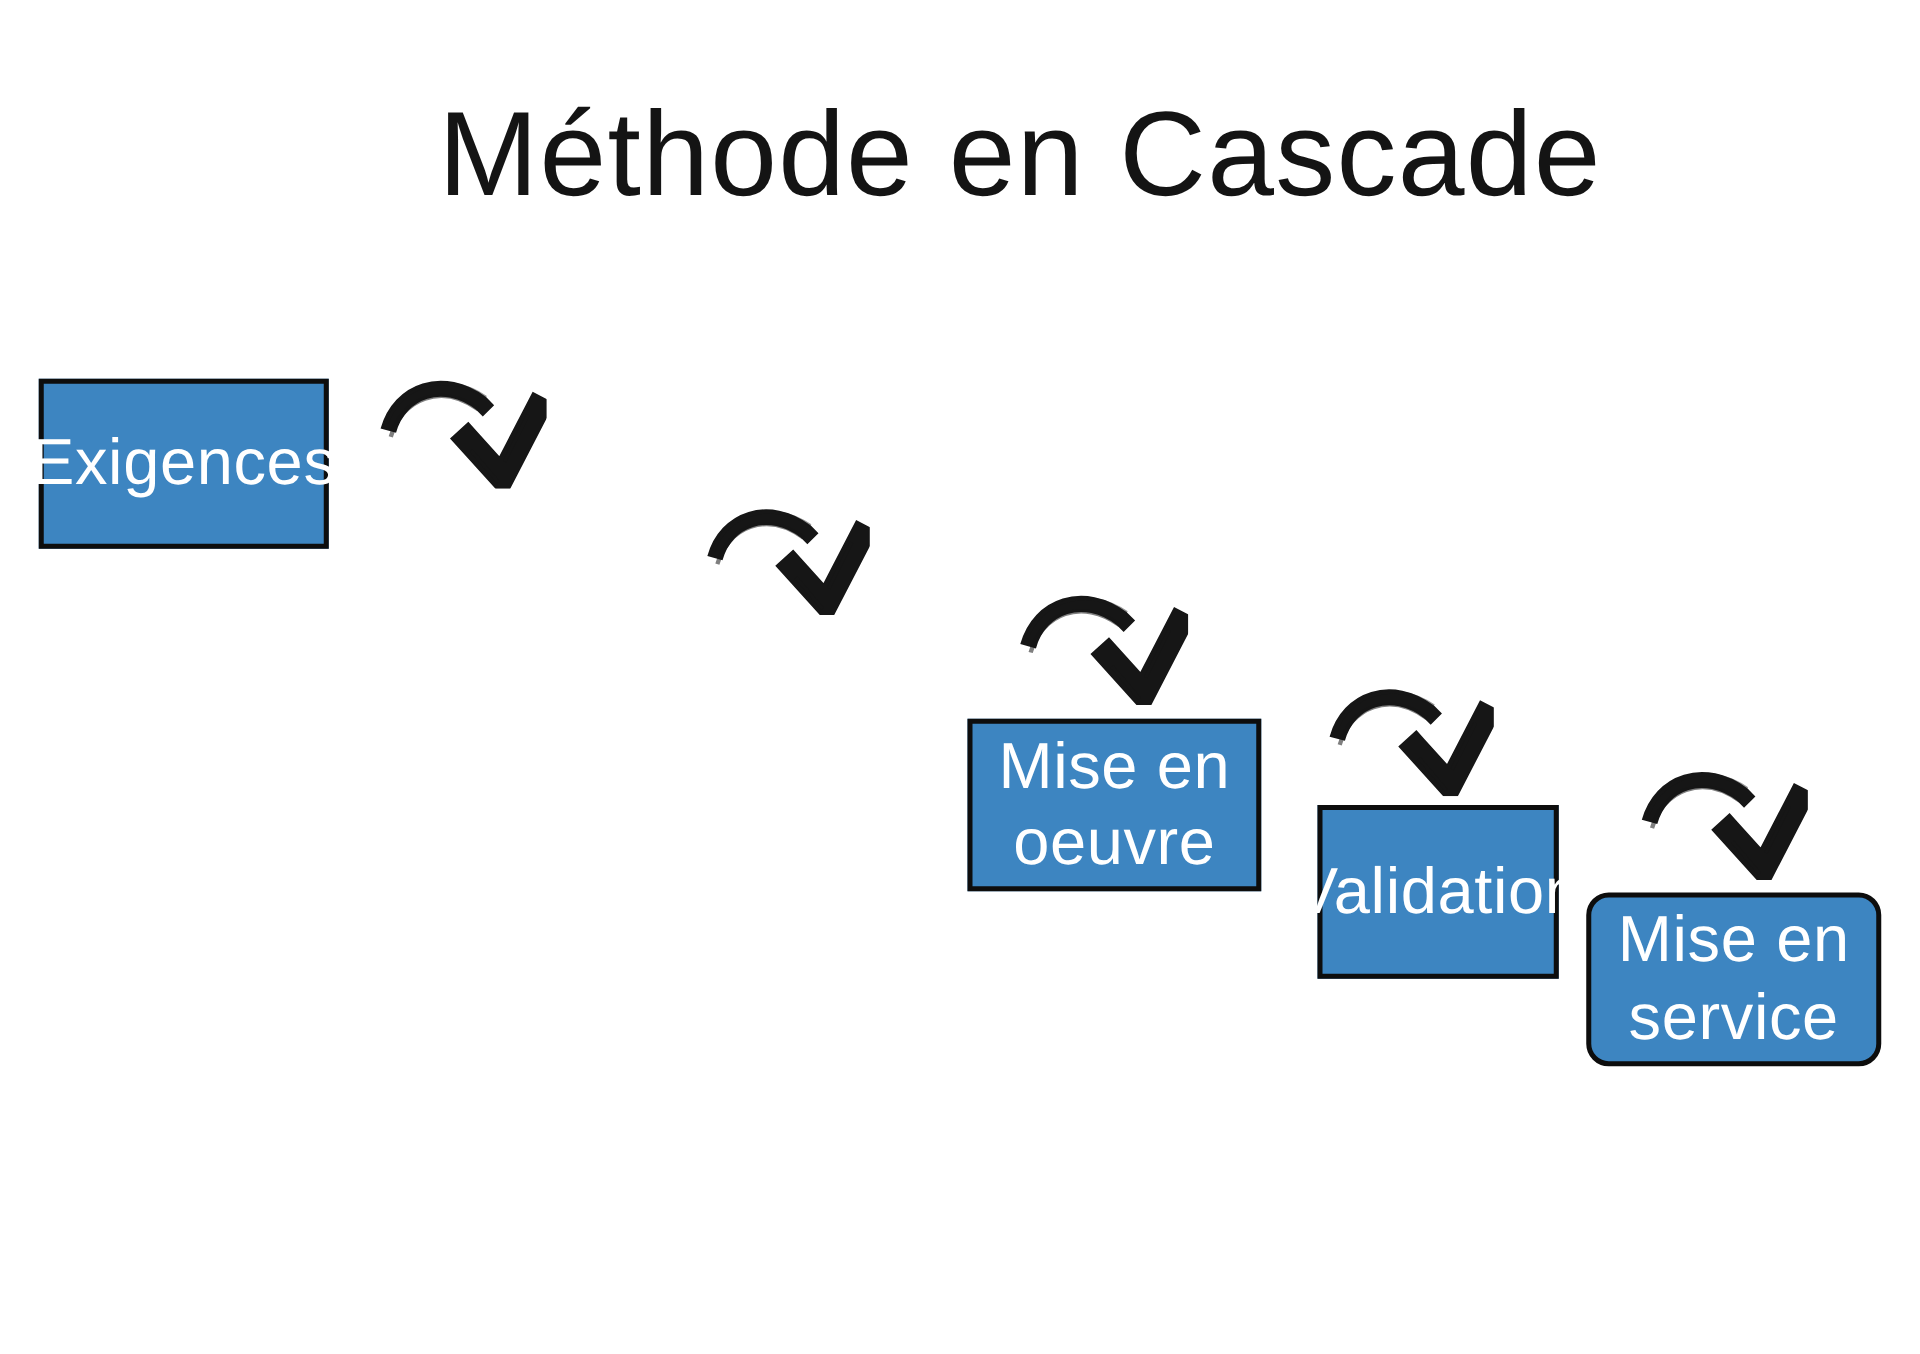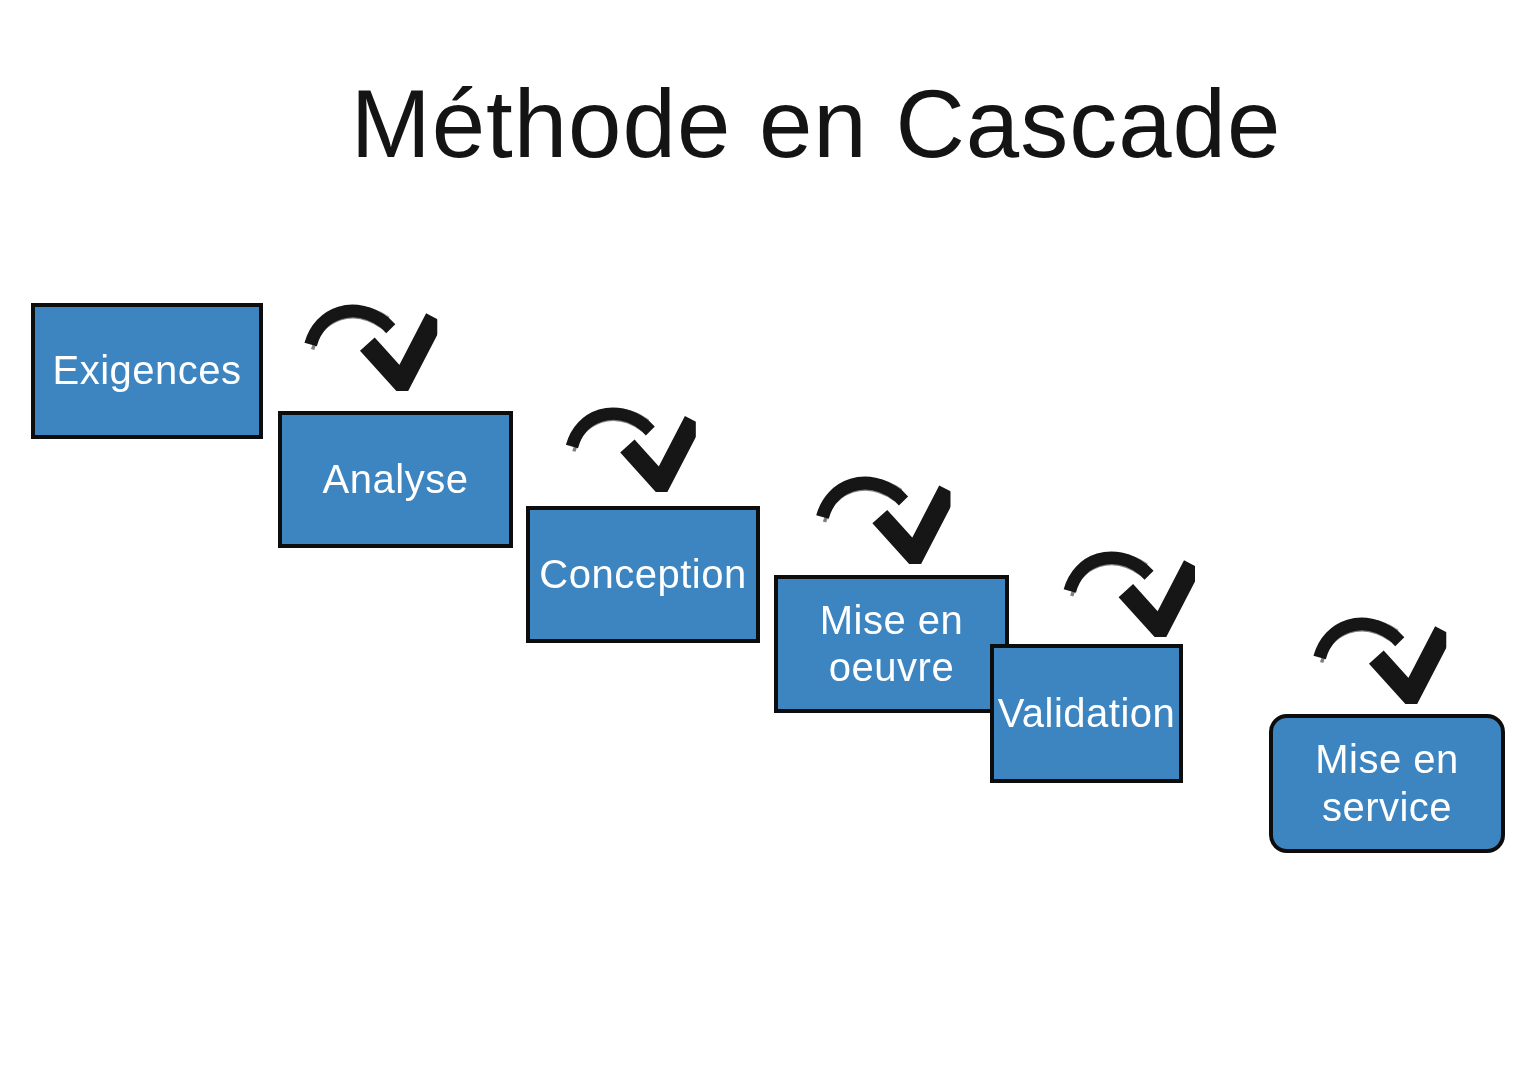--- a/index.html
+++ b/index.html
@@ -34,21 +34,21 @@
     box-sizing: border-box;
     background: var(--box-fill, #3d85c1);
     border: 4px solid var(--box-border, #0d0d0d);
     display: flex;
     align-items: center;
     justify-content: center;
     text-align: center;
   }
   .step-label {
     color: var(--label-color, #ffffff);
-    font-size: 40px;
+    font-size: 52px;
     font-weight: 500;
     line-height: 1.18;
     letter-spacing: 0.5px;
     padding: 0 4px;
   }
   .flow-arrow {
     position: absolute;
   }
   .flow-arrow svg {
     width: 100%;
@@ -76,30 +76,24 @@
         <path d="M120,33 L101,71" fill="none" stroke="currentColor" stroke-width="3" opacity="0.5"></path>
       </symbol>
     </defs>
   </svg>
 
   <div class="title">Méthode en Cascade</div>
 
   <div class="step-box" style="left: 31px; top: 303px; width: 232px; height: 136px;">
     <span class="step-label">Exigences</span>
   </div>
-  <div class="step-box" style="left: 278px; top: 411px; width: 235px; height: 137px;">
-    <span class="step-label">Analyse</span>
-  </div>
-  <div class="step-box" style="left: 526px; top: 506px; width: 234px; height: 137px;">
-    <span class="step-label">Conception</span>
-  </div>
   <div class="step-box" style="left: 774px; top: 575px; width: 235px; height: 138px; text-align: center;">
     <span class="step-label">Mise en oeuvre</span>
   </div>
-  <div class="step-box" style="left: 990px; top: 644px; width: 193px; height: 139px;">
+  <div class="step-box" style="left: 1054px; top: 644px; width: 193px; height: 139px;">
     <span class="step-label">Validation</span>
   </div>
   <div class="step-box" style="left: 1269px; top: 714px; width: 236px; height: 139px; border-radius: 18px;">
     <span class="step-label">Mise en service</span>
   </div>
 
   <div class="flow-arrow" style="left: 303px; top: 299px; width: 135px; height: 92px; color: rgb(22, 22, 22);">
     <svg viewBox="0 0 135 93">
         <use href="#brush-arrow"></use>
       </svg>

